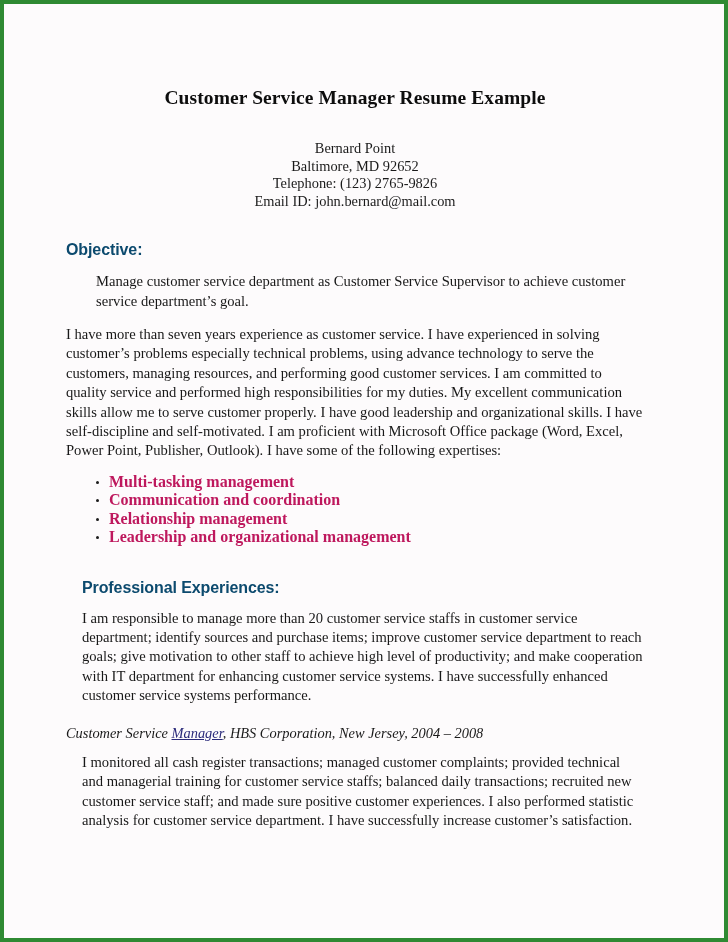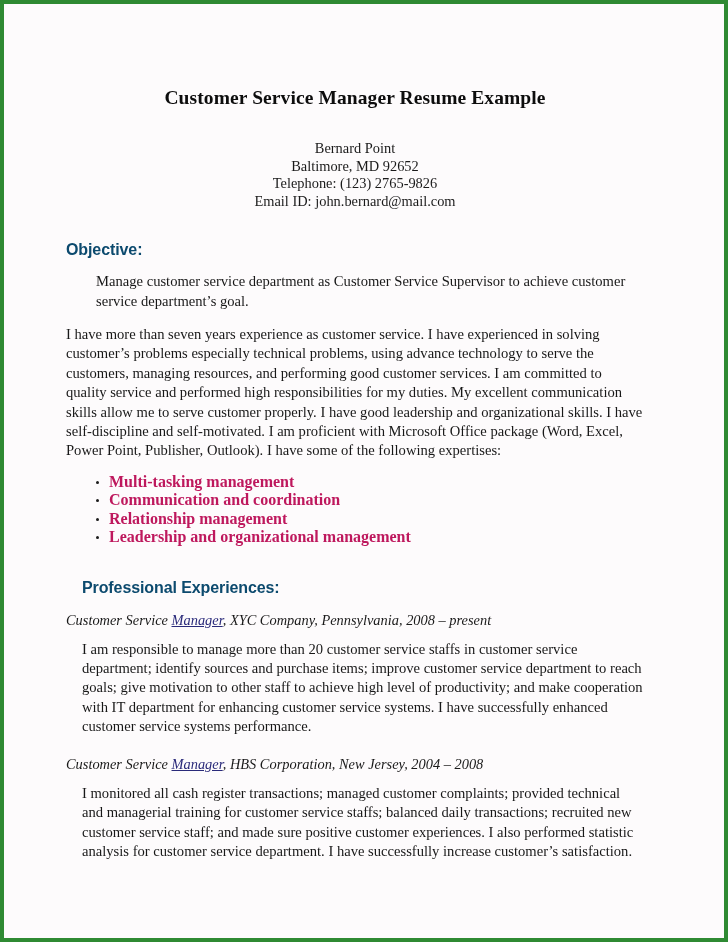--- a/index.html
+++ b/index.html
@@ -144,23 +144,20 @@
 
     <ul class="bullet-list">
       <li>Multi-tasking management</li>
       <li>Communication and coordination</li>
       <li>Relationship management</li>
       <li>Leadership and organizational management</li>
     </ul>
 
     <h2 class="section-heading h-experience">Professional Experiences:</h2>
 
-    <p class="job-line job-1">
-      <span>Customer Service </span><a class="job-link" href="#">Manager</a><span>, XYC Company, Pennsylvania, 2008 – present</span>
-    </p>
     <p class="body-text p-job-desc">I am responsible to manage more than 20 customer service staffs in customer service department; identify sources and purchase items; improve customer service department to reach goals; give motivation to other staff to achieve high level of productivity; and make cooperation with IT department for enhancing customer service systems. I have successfully enhanced customer service systems performance.</p>
 
     <p class="job-line job-2">
       <span>Customer Service </span><a class="job-link" href="#">Manager</a><span>, HBS Corporation, New Jersey, 2004 – 2008</span>
     </p>
     <p class="body-text p-job-desc">I monitored all cash register transactions; managed customer complaints; provided technical and managerial training for customer service staffs; balanced daily transactions; recruited new customer service staff; and made sure positive customer experiences. I also performed statistic analysis for customer service department. I have successfully increase customer’s satisfaction.</p>
 
   </div>
 </div>
 

